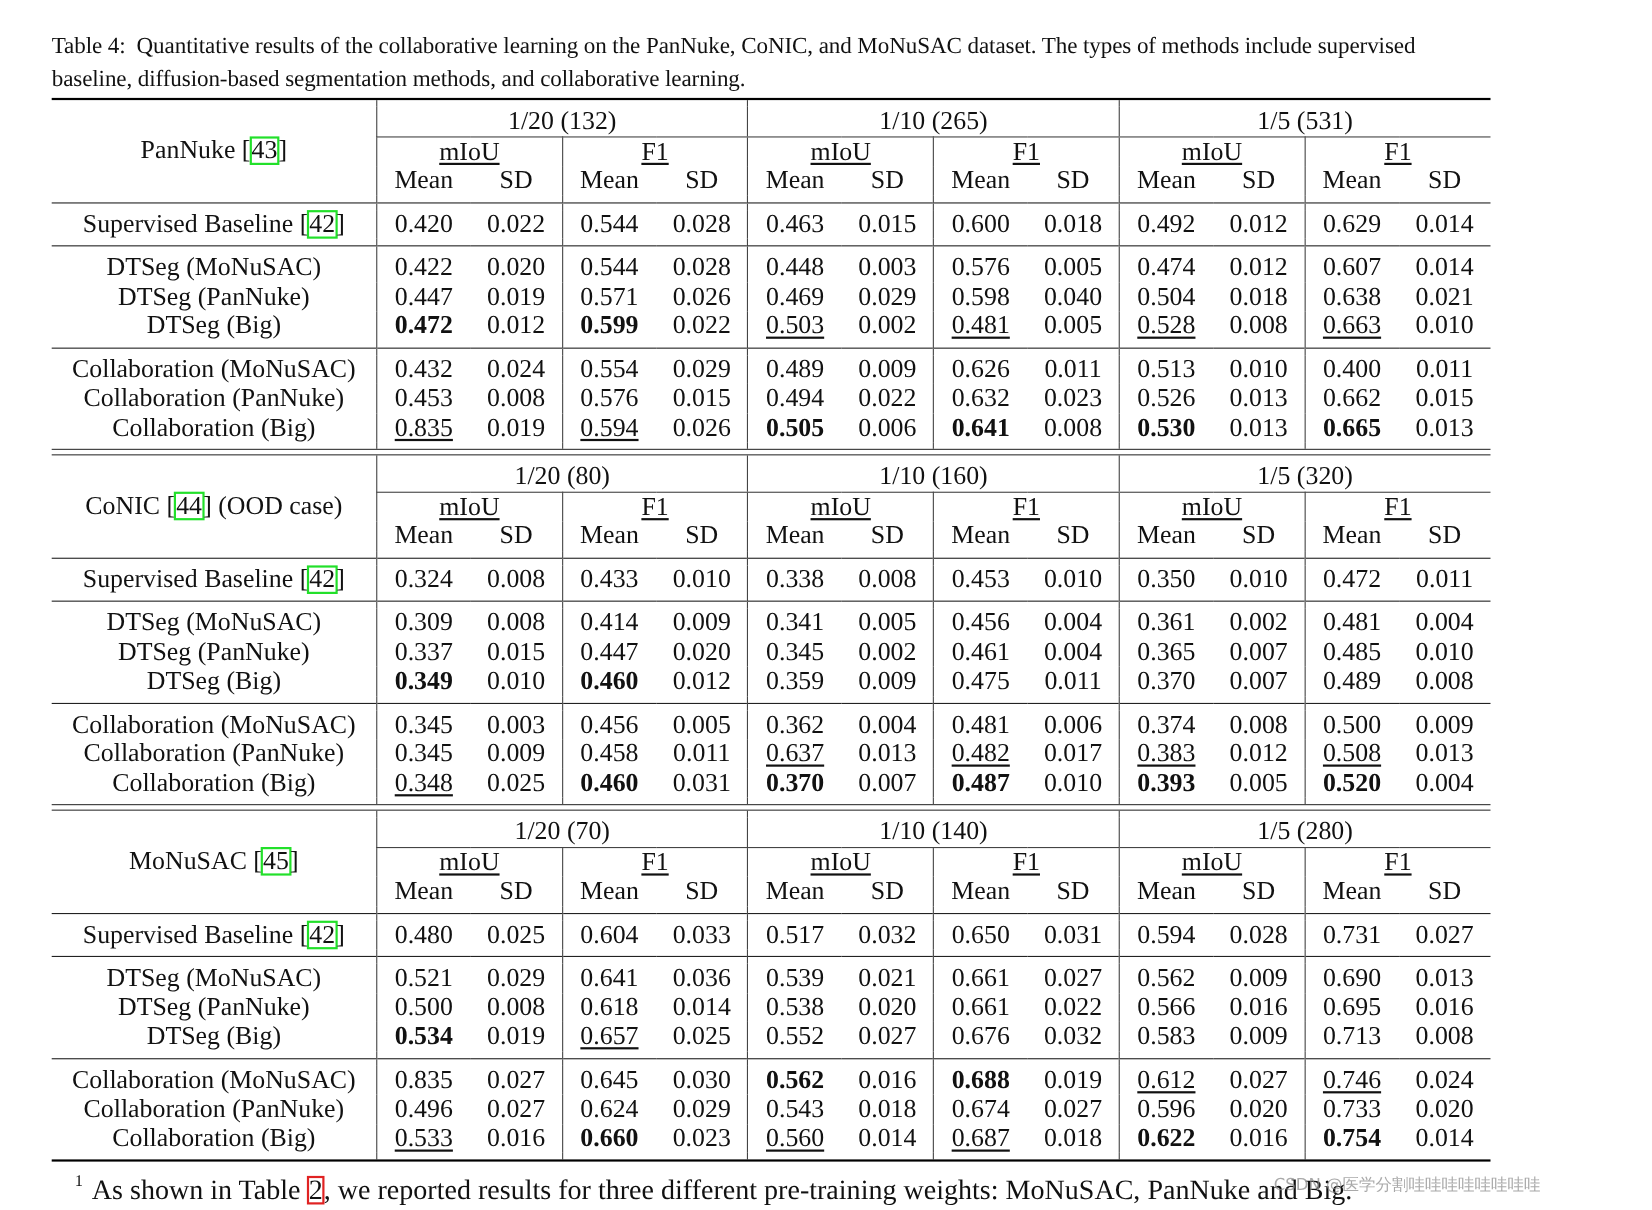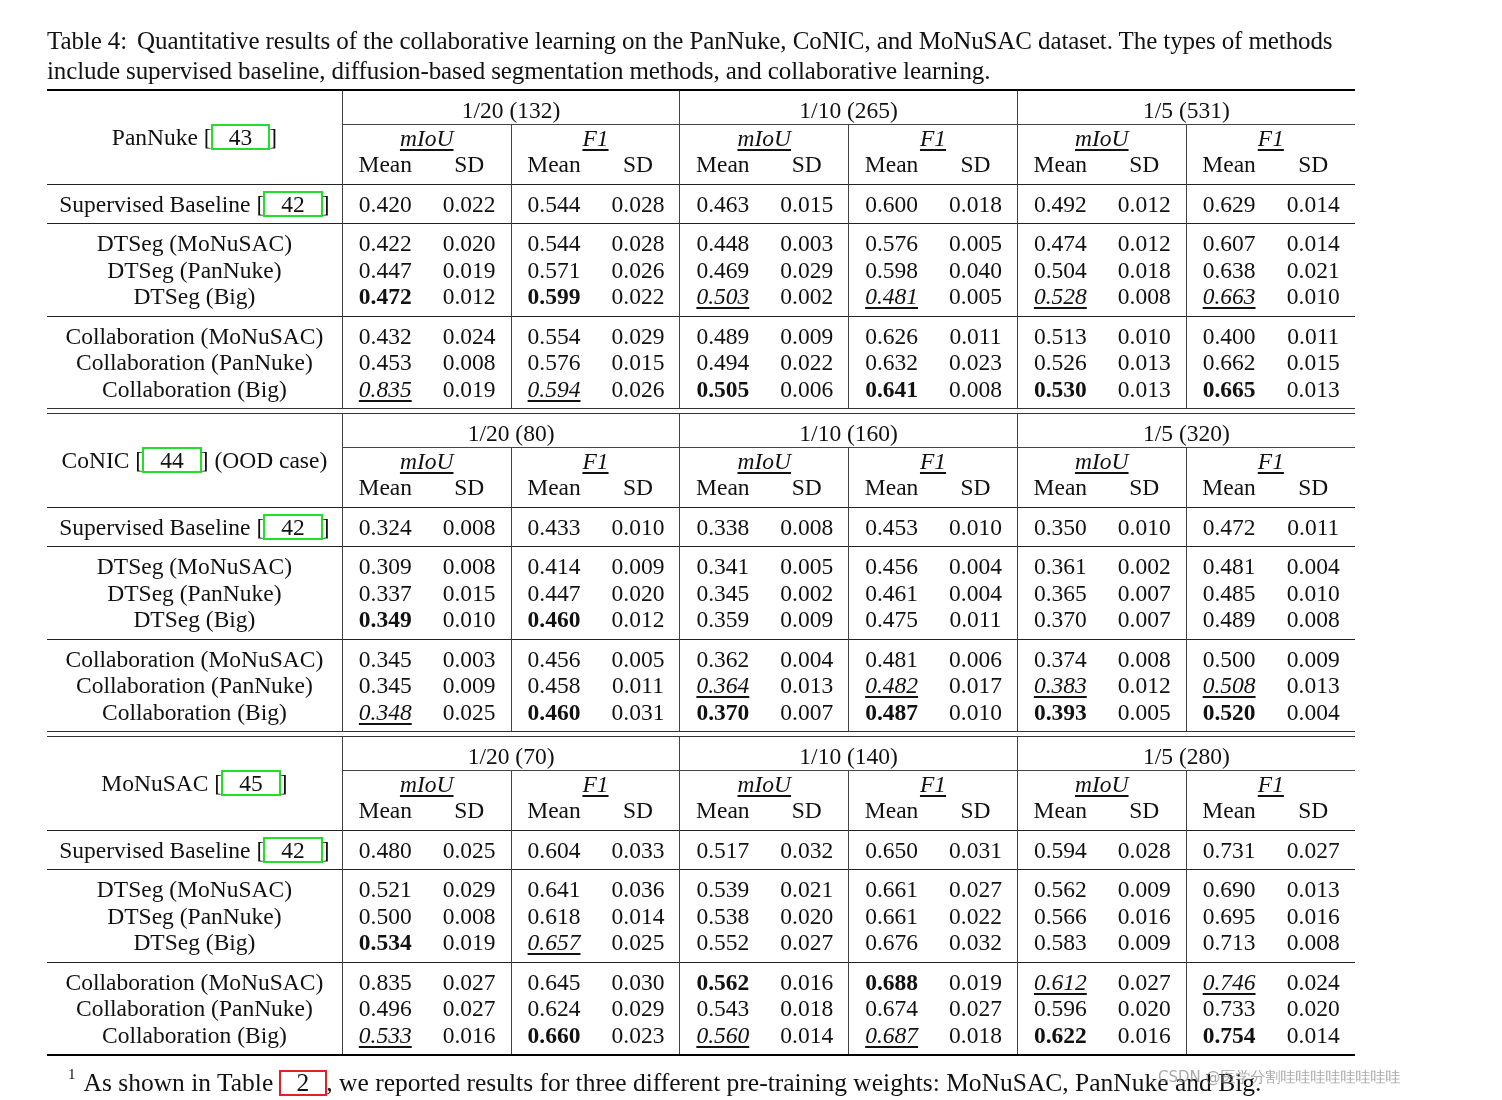--- a/index.html
+++ b/index.html
@@ -2,39 +2,39 @@
 <html><head>
 <meta charset="utf-8">
 <style>
   html, body { margin: 0; padding: 0; background: #ffffff; }
   body {
     width: 1502px; height: 1100px; overflow: hidden; position: relative;
     font-family: "Liberation Serif", "DejaVu Serif", serif; color: #111;
   }
   .caption {
     position: absolute; left: 47px; top: 26px; width: 1310px;
-    font-size: 25px; line-height: 30px; letter-spacing: -0.1px;
+    font-size: 21px; line-height: 30px; letter-spacing: -0.1px;
   }
   .caption .lbl { margin-right: 10px; }
   .table-wrap { position: absolute; left: 47px; top: 89px; width: 1308px; }
   .rule-top { height: 2px; background: #000; }
   table { border-collapse: collapse; width: 1308px; table-layout: fixed; font-size: 23.5px; }
   td { padding: 0; text-align: center; white-space: nowrap; height: 26.5px; line-height: 26.5px; }
   col.c-name { width: 294px; }
   col.c-mean { width: 85px; }
   col.c-sd   { width: 83px; }
   .vl { border-left: 1.5px solid #444; }
   .hdr-under td.u { border-bottom: 1.5px solid #444; margin-top: 40px; }
   .rule-mid td { border-top: 1.5px solid #222; }
   .rule-sec td { border-top: 1.5px solid #222; }
-  .u-line { text-decoration: underline; text-decoration-thickness: 1.5px; text-underline-offset: 3px; font-style: italic; }
+  .u-line { text-decoration: underline; text-decoration-thickness: 1.5px; text-underline-offset: 3px; }
   .bold { font-weight: bold; }
   .ref {
     display: inline-block; outline: 2px solid #22e02a; outline-offset: -1px;
-    padding: 0 17px; line-height: 24px;
+    padding: 0 1px; line-height: 24px;
   }
   .ref-red { outline-color: #e02222; }
   .dataset-name { font-weight: normal; }
   .double-rule { height: 6px; border-top: 1.5px solid #333; border-bottom: 1.5px solid #333; box-sizing: border-box; }
   .spacer-top td { height: 6px; line-height: 6px; }
   .spacer td { height: 6px; line-height: 6px; }
   .spacer-bl td { height: 6px; line-height: 6px; }
   .footnote {
     position: absolute; left: 68px; top: 1059px; font-size: 25.5px; line-height: 30px; white-space: nowrap;
   }
@@ -456,21 +456,21 @@
             <td class=""><span class="">0.008</span></td>
             <td class="vl"><span class="">0.500</span></td>
             <td class=""><span class="">0.009</span></td>
           </tr>
           <tr>
             <td><span>Collaboration (PanNuke)</span></td>
             <td class="vl"><span class="">0.345</span></td>
             <td class=""><span class="">0.009</span></td>
             <td class="vl"><span class="">0.458</span></td>
             <td class=""><span class="">0.011</span></td>
-            <td class="vl"><span class="u-line">0.364</span></td>
+            <td class="vl"><span class="u-line">0.637</span></td>
             <td class=""><span class="">0.013</span></td>
             <td class="vl"><span class="u-line">0.482</span></td>
             <td class=""><span class="">0.017</span></td>
             <td class="vl"><span class="u-line">0.383</span></td>
             <td class=""><span class="">0.012</span></td>
             <td class="vl"><span class="u-line">0.508</span></td>
             <td class=""><span class="">0.013</span></td>
           </tr>
           <tr>
             <td><span>Collaboration (Big)</span></td>

